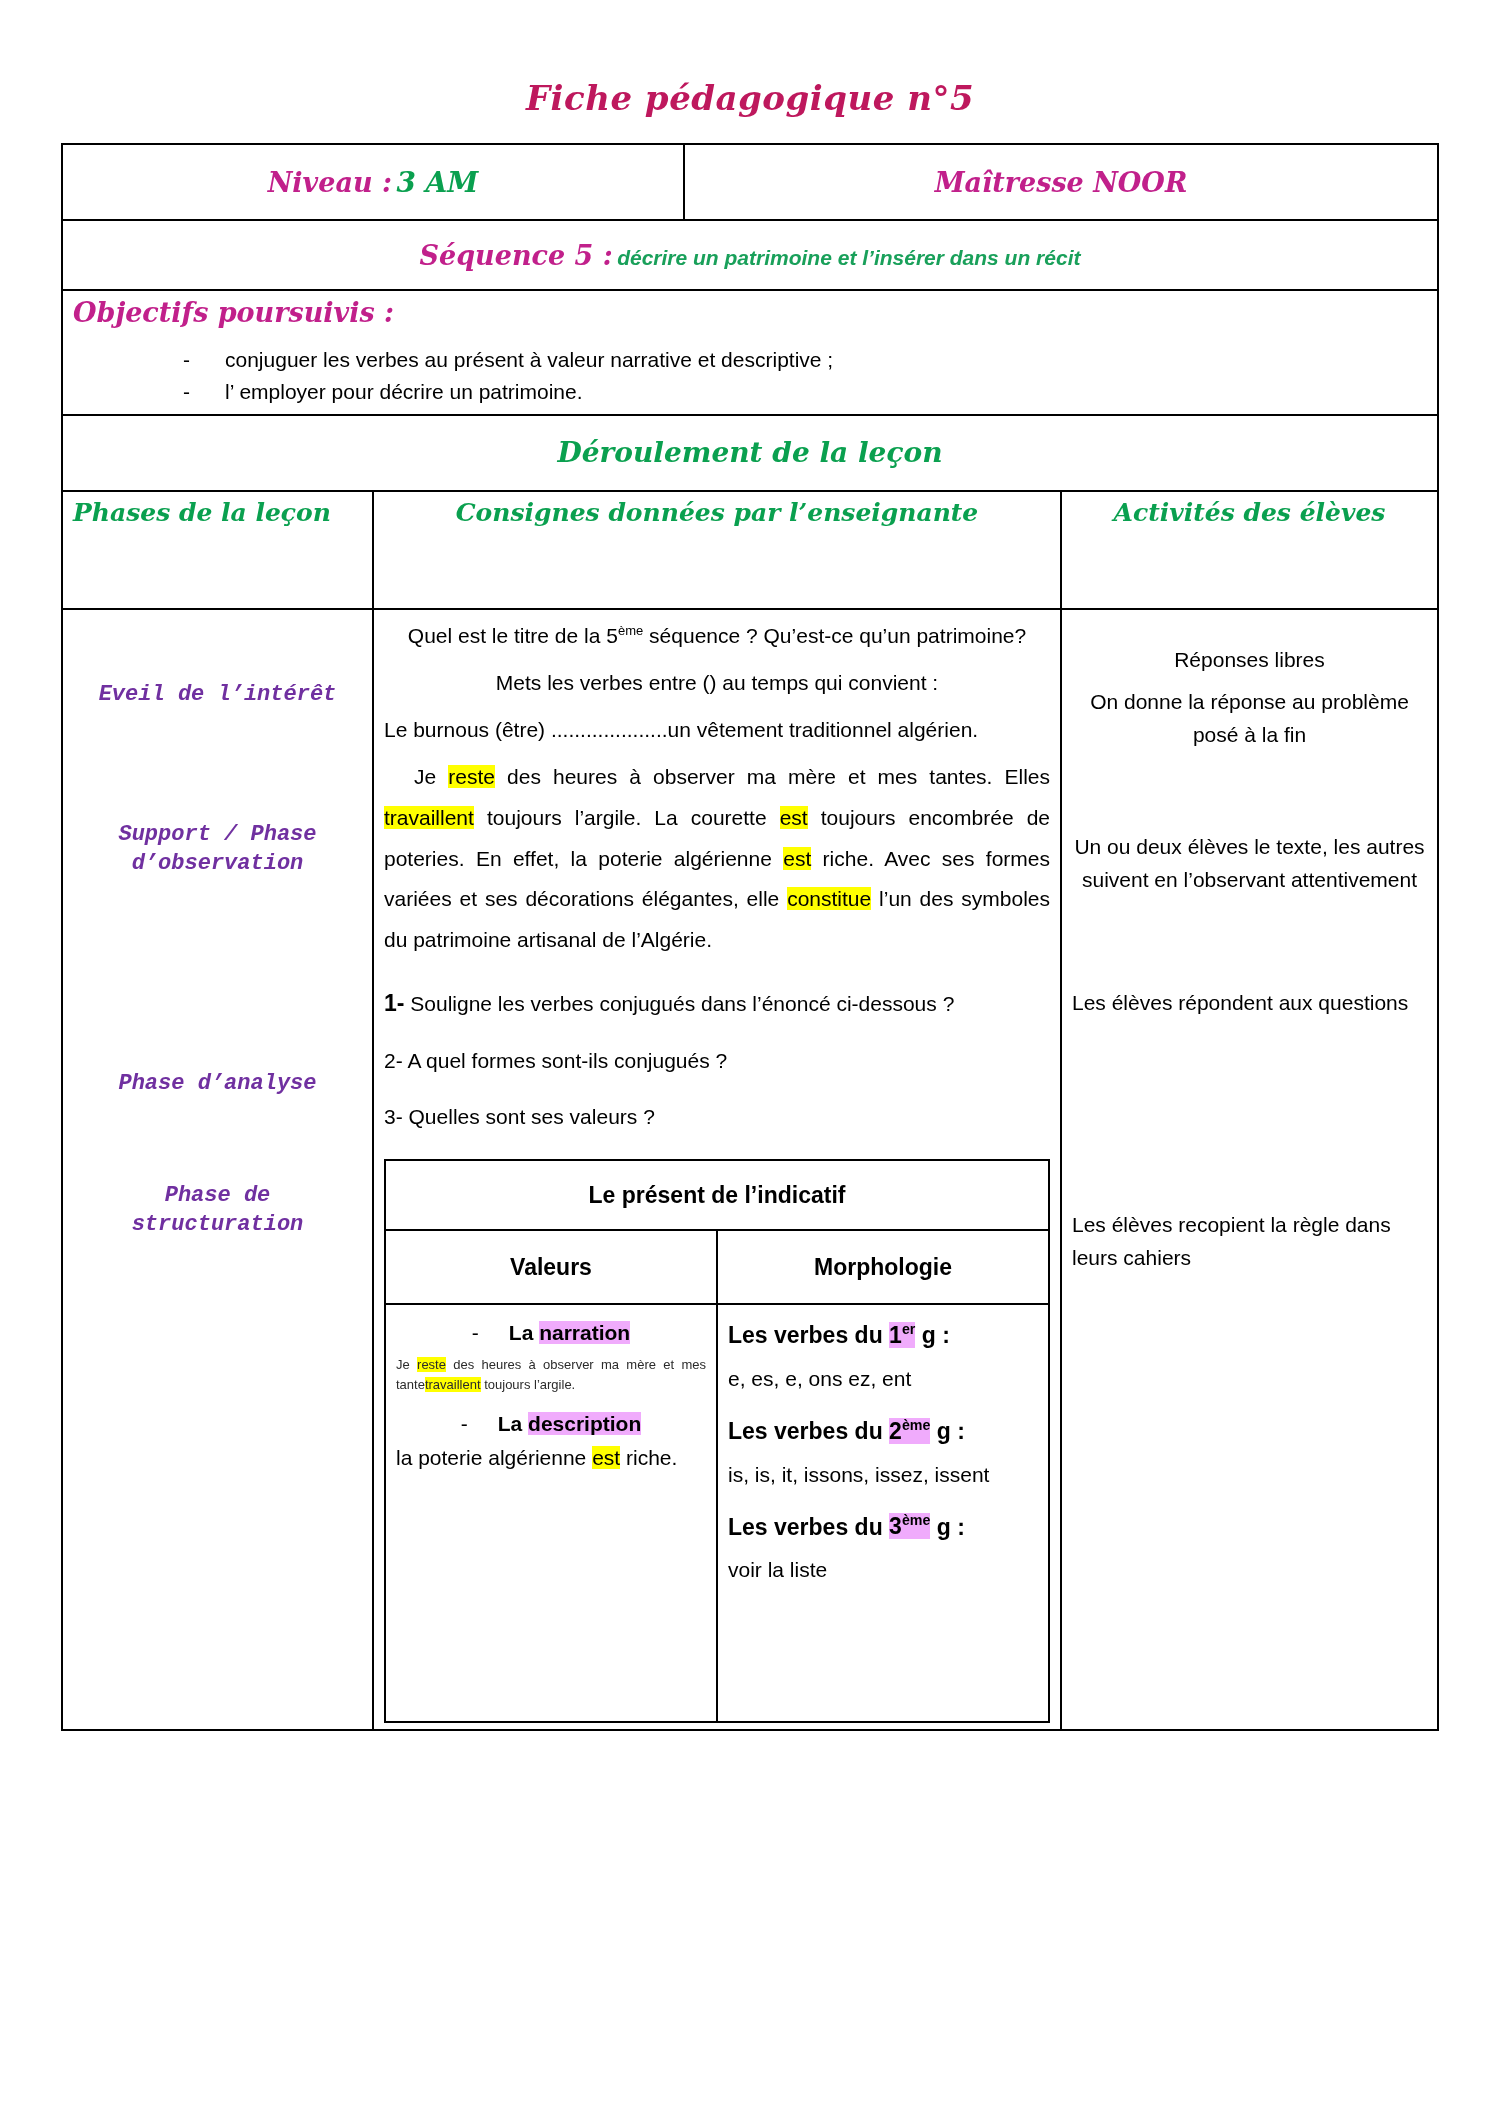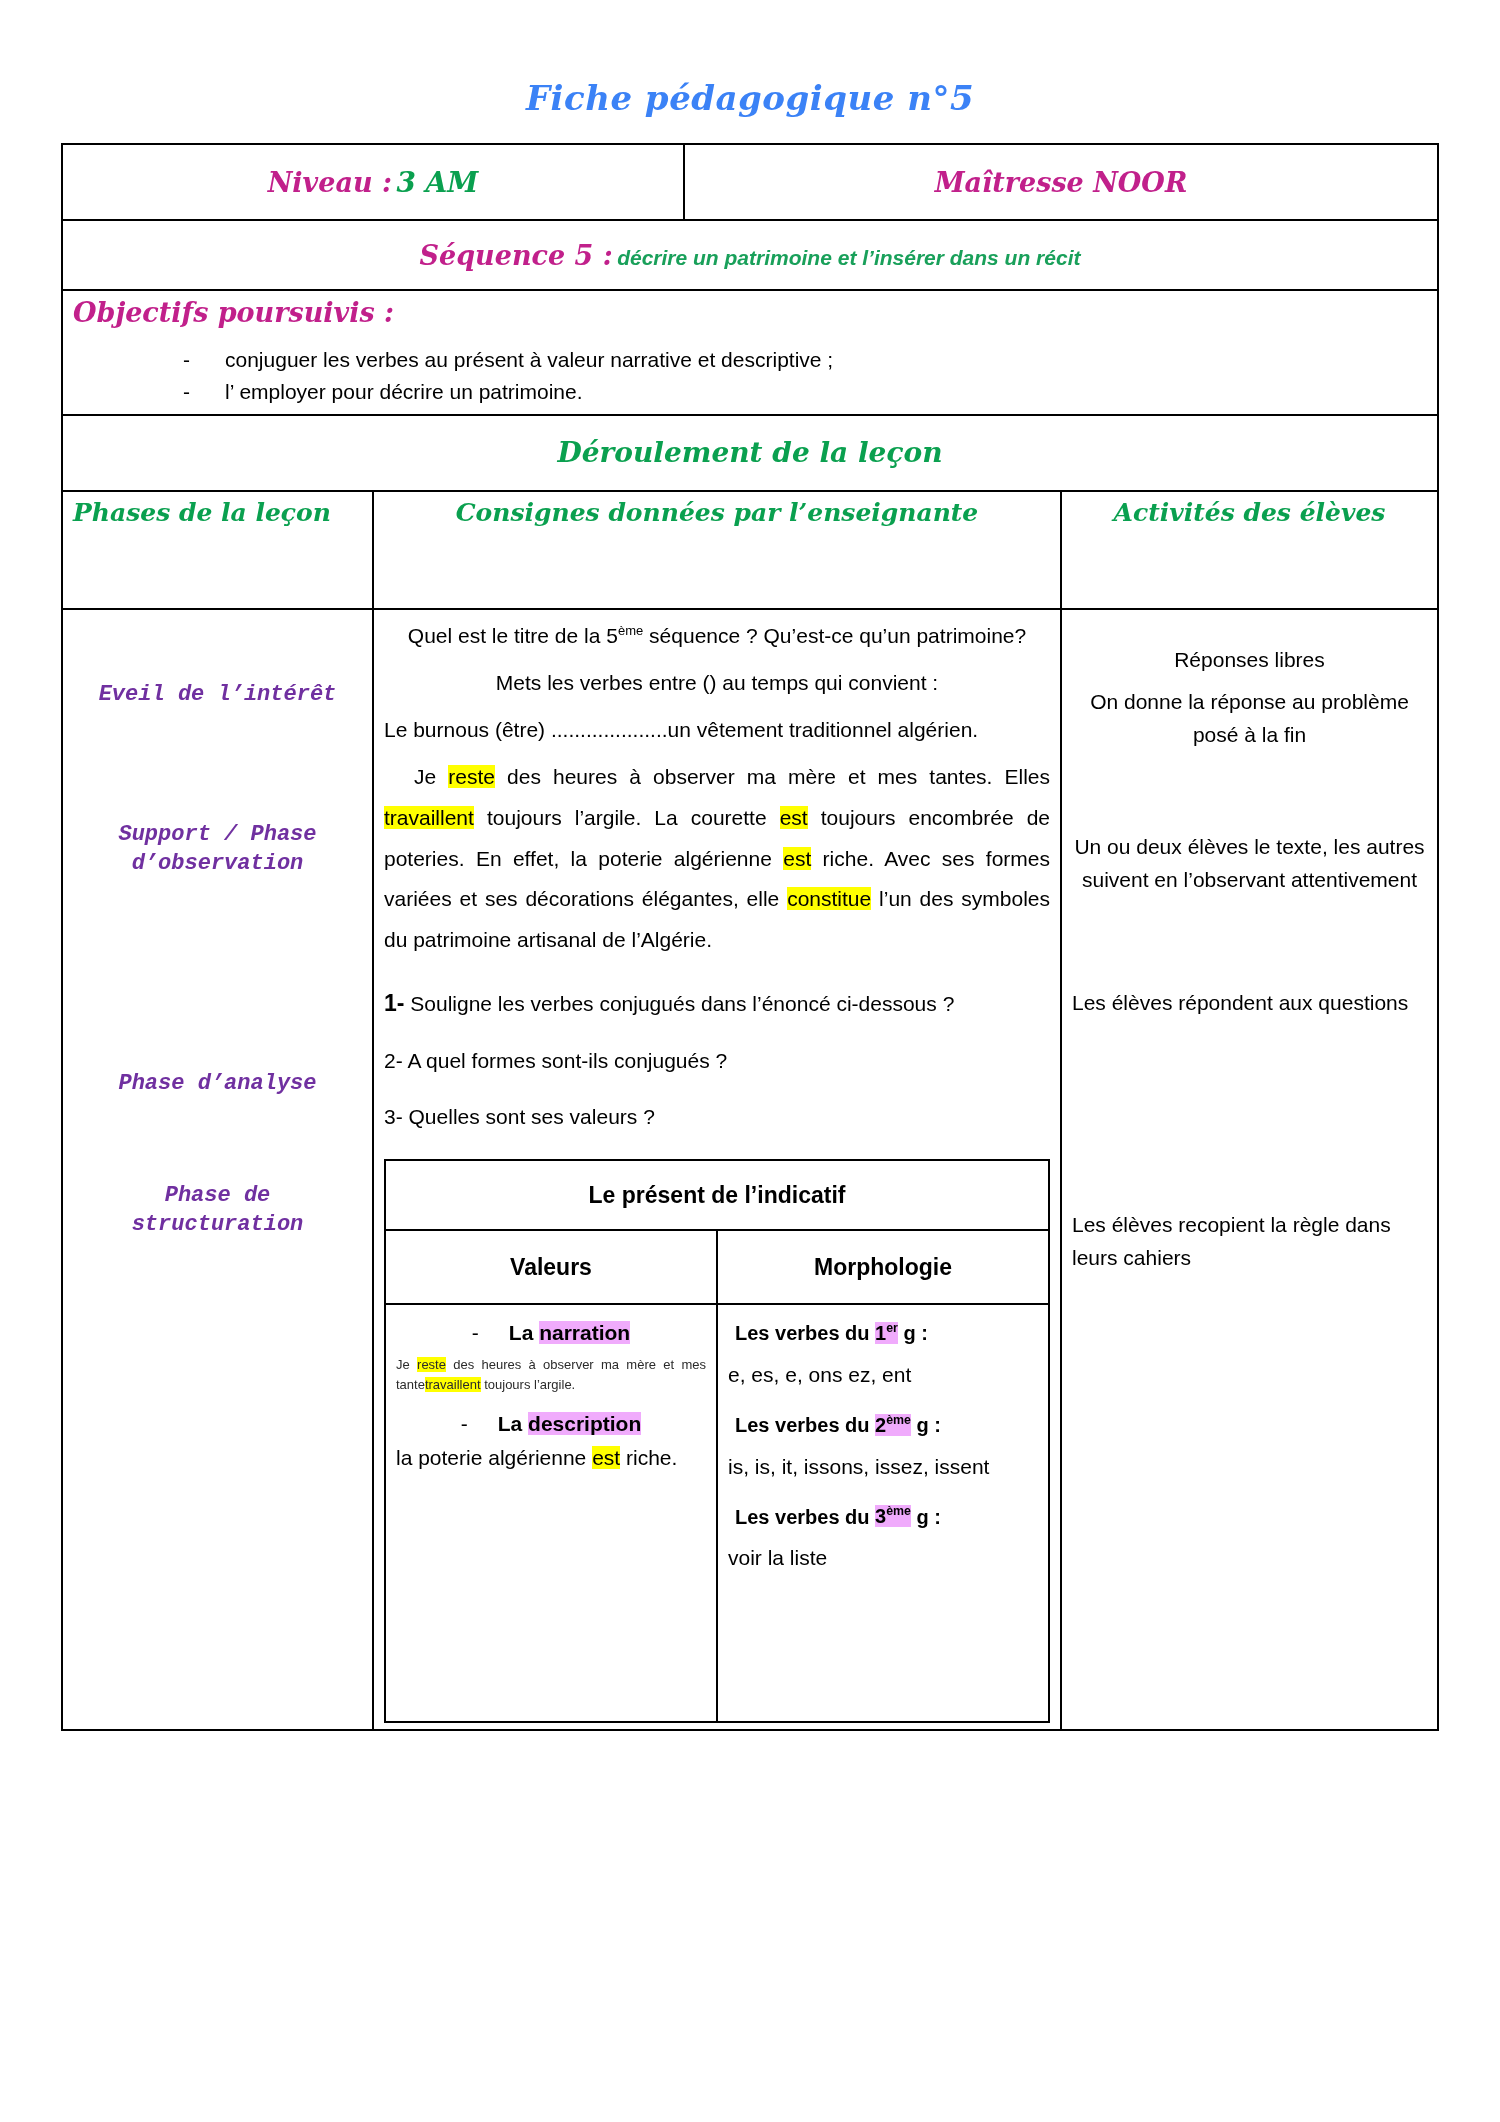--- a/index.html
+++ b/index.html
@@ -19,21 +19,21 @@
     width: 1500px;
     height: 2122px;
     padding: 0;
     box-sizing: border-box;
     position: relative;
   }
 
   
   .doc-title {
     text-align: center;
-    color: #3b82f6;
+    color: #be185d;
     font-family: "DejaVu Serif", serif;
     font-style: italic;
     font-weight: bold;
     font-size: 34px;
     padding-top: 78px;
     letter-spacing: 0.5px;
   }
 
   
   table.main {
@@ -195,22 +195,22 @@
     color: #2b2b2b;
     text-align: justify;
     margin: 10px 0 18px 0;
   }
   .example-line {
     font-size: 21px;
     margin: 10px 0 0 0;
   }
   .morph-head {
     font-weight: bold;
-    font-size: 20px;
-    margin: 8px 0 0 7px;
+    font-size: 23px;
+    margin: 8px 0 0 0;
   }
   .morph-body {
     font-size: 21px;
     margin: 18px 0 26px 0;
   }
   sup { font-size: 0.62em; }
   .tall-cell { height: 400px; }
 </style>
 </head>
 <body>

